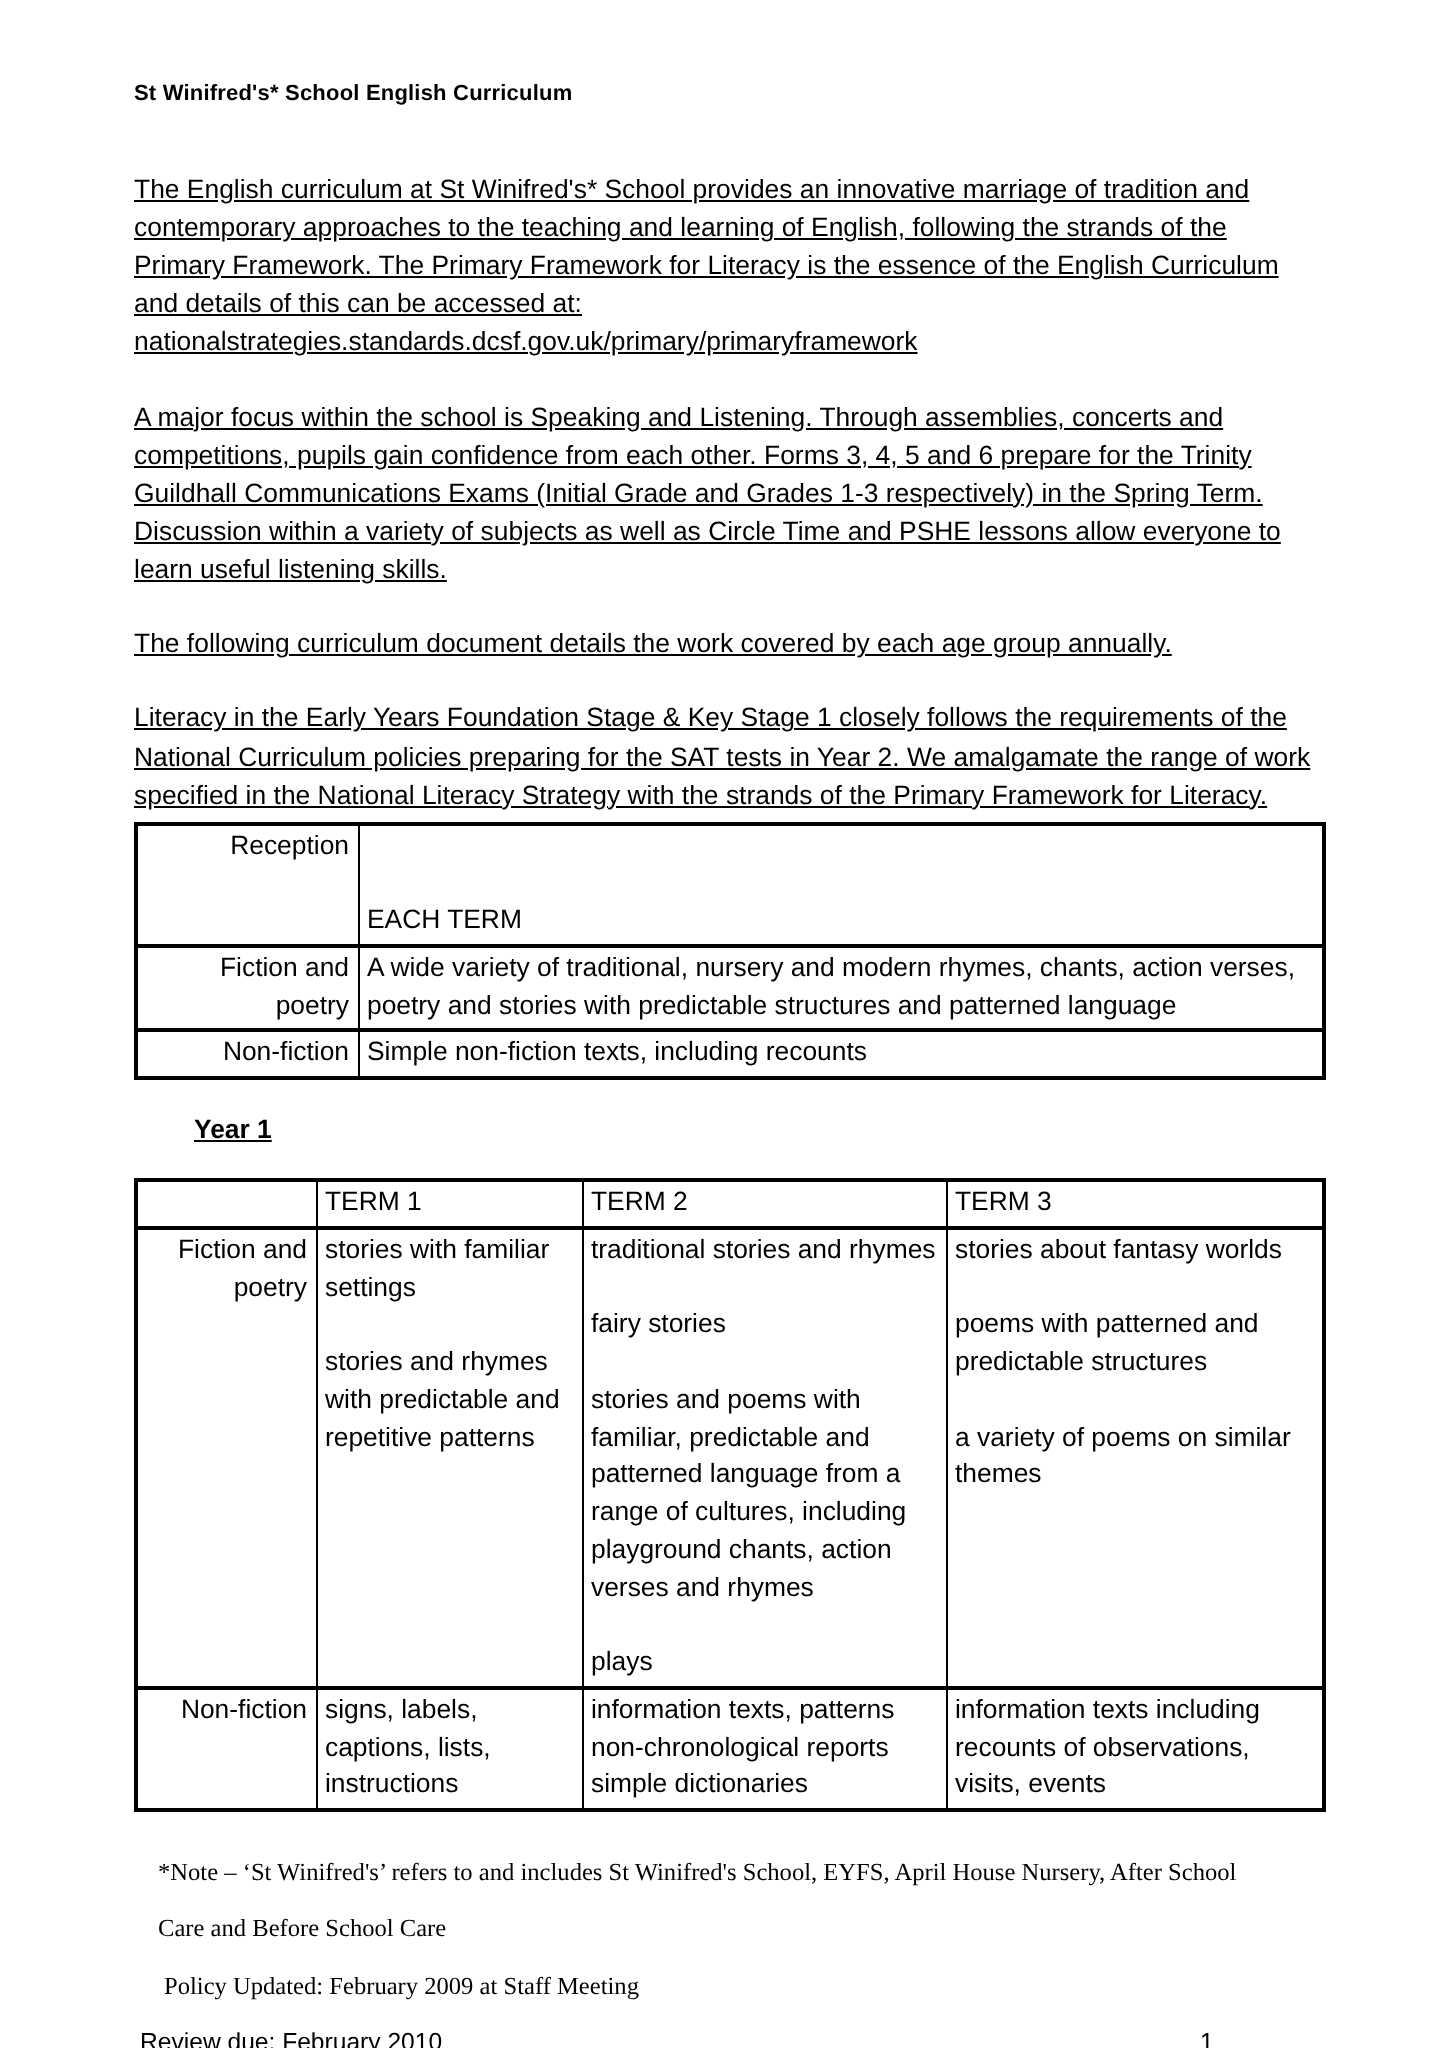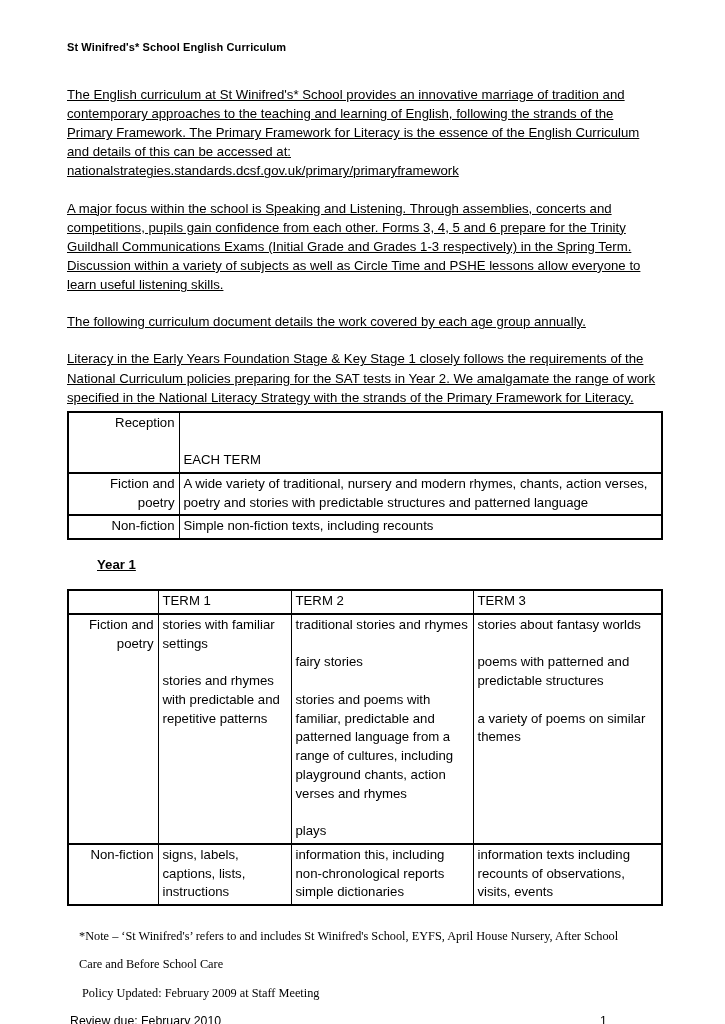--- a/index.html
+++ b/index.html
@@ -215,21 +215,21 @@
             <p class="cellpara">stories about fantasy worlds</p>
             <span class="cellgap"></span>
             <p class="cellpara">poems with patterned and predictable structures</p>
             <span class="cellgap"></span>
             <p class="cellpara">a variety of poems on similar themes</p>
           </td>
         </tr>
         <tr>
           <td class="label">Non-fiction</td>
           <td>signs, labels, captions, lists, instructions</td>
-          <td>information this, including non-chronological reports simple dictionaries</td>
+          <td>information texts, patterns non-chronological reports simple dictionaries</td>
           <td>information texts including recounts of observations, visits, events</td>
         </tr>
       </tbody>
     </table>
 
   </div>
 
   <div class="footer">
     <p class="note">*Note – ‘St Winifred's’ refers to and includes St Winifred's School, EYFS, April House Nursery, After School</p>
     <p class="note">Care and Before School Care</p>

